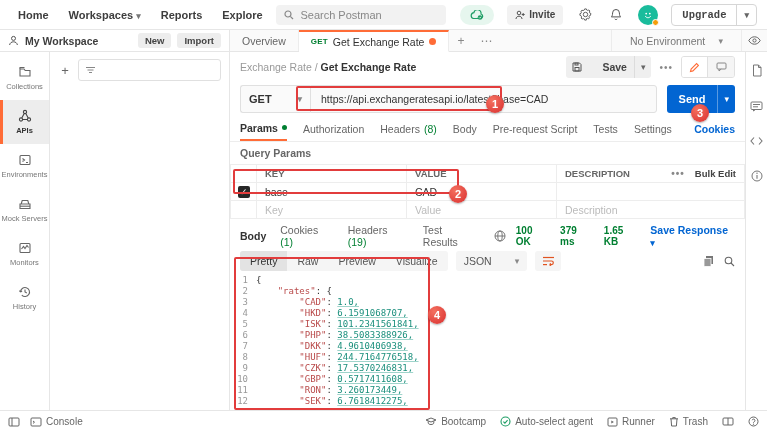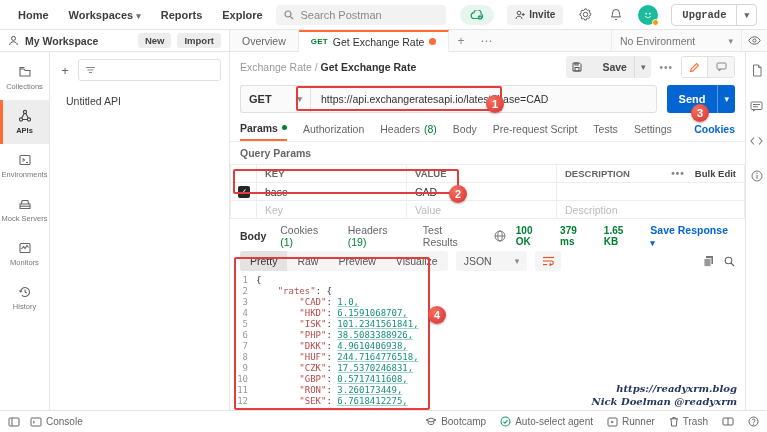--- a/index.html
+++ b/index.html
@@ -30,21 +30,21 @@
   .ws-bar { width:230px; height:22px; background:#fff; border-right:1px solid #e6e6e6; border-bottom:1px solid #e6e6e6; display:flex; align-items:center; padding:0 8px; gap:6px; }
   .ws-title { font-weight:600; color:#3d3d3d; flex:1; font-size:10.5px; }
   .mini-btn { background:#ededed; border-radius:3px; font-size:9.5px; font-weight:600; color:#444; padding:2px 7px; }
   .tabstrip { flex:1; height:22px; background:#fafafa; border-bottom:1px solid #e6e6e6; display:flex; align-items:stretch; }
   .tab { display:flex; align-items:center; gap:5px; padding:0 12px; color:#666; font-size:10.5px; border-right:1px solid #ececec; }
   .tab.active { background:#fff; border-top:2px solid #ff6c37; color:#333; border-bottom:1px solid #fff; margin-bottom:-1px; }
   .method-get { color:#007f31; font-size:8px; font-weight:700; letter-spacing:.2px; }
   .unsaved-dot { width:7px; height:7px; border-radius:50%; background:#ff6c37; }
   .tab-plus, .tab-more { display:flex; align-items:center; padding:0 8px; color:#888; font-size:12px; }
   .env-zone { margin-left:auto; display:flex; align-items:center; }
-  .env-select { width:130px; display:flex; align-items:center; justify-content:space-between; color:#777; font-size:10.5px; padding:0 8px; border-left:1px solid #ececec; height:100%; }
+  .env-select { width:130px; display:flex; align-items:center; justify-content:space-between; color:#777; font-size:10.5px; padding:0 18px; border-left:1px solid #ececec; height:100%; }
   .env-eye { width:26px; height:100%; display:flex; align-items:center; justify-content:center; border-left:1px solid #ececec; color:#666; }
 
   
   .rail { position:absolute; top:52px; left:0; width:50px; height:358px; background:#fff; border-right:1px solid #e6e6e6; padding-top:4px; }
   .rail-item { height:44px; display:flex; flex-direction:column; align-items:center; justify-content:center; gap:3px; color:#666; position:relative; }
   .rail-item .rlbl { font-size:7.5px; color:#777; }
   .rail-item.active { background:#ededed; }
   .rail-item.active::before { content:""; position:absolute; left:0; top:0; bottom:0; width:3px; background:#ff6c37; }
 
   
@@ -307,21 +307,20 @@
       <span class="fp-filter">
         <span>
             <svg width="11" height="9" viewBox="0 0 11 9">
               <line x1="1" y1="1.5" x2="10" y2="1.5" stroke="#888" stroke-width="1"></line>
               <line x1="2.5" y1="4" x2="8.5" y2="4" stroke="#888" stroke-width="1"></line>
               <line x1="4" y1="6.5" x2="7" y2="6.5" stroke="#888" stroke-width="1"></line>
             </svg>
           </span>
       </span>
     </div>
-    <div class="fp-item">Untitled API</div>
   </div>
 
   <div class="rrail">
     <span>
         <svg width="12" height="13" viewBox="0 0 12 13">
           <path d="M2.5 1h5L10 3.5V12h-7.5z" fill="none" stroke="#777" stroke-width="1"></path>
           <path d="M7.5 1v2.5H10" fill="none" stroke="#777" stroke-width="1"></path>
         </svg>
       </span>
     <span>
@@ -639,18 +638,14 @@
   <div class="ann-badge" style="left:486px; top:95px;">1</div>
 
   <div class="ann-box" style="left:233px; top:169px; width:226px; height:25px;"></div>
   <div class="ann-badge" style="left:449px; top:185px;">2</div>
 
   <div class="ann-badge" style="left:691px; top:104px;">3</div>
 
   <div class="ann-box" style="left:234px; top:257px; width:196px; height:153px;"></div>
   <div class="ann-badge" style="left:428px; top:306px;">4</div>
 
-  <div class="watermark">
-    <div>https://readyxrm.blog</div>
-    <div>Nick Doelman @readyxrm</div>
-  </div>
 
 </div>
 
 </body></html>

